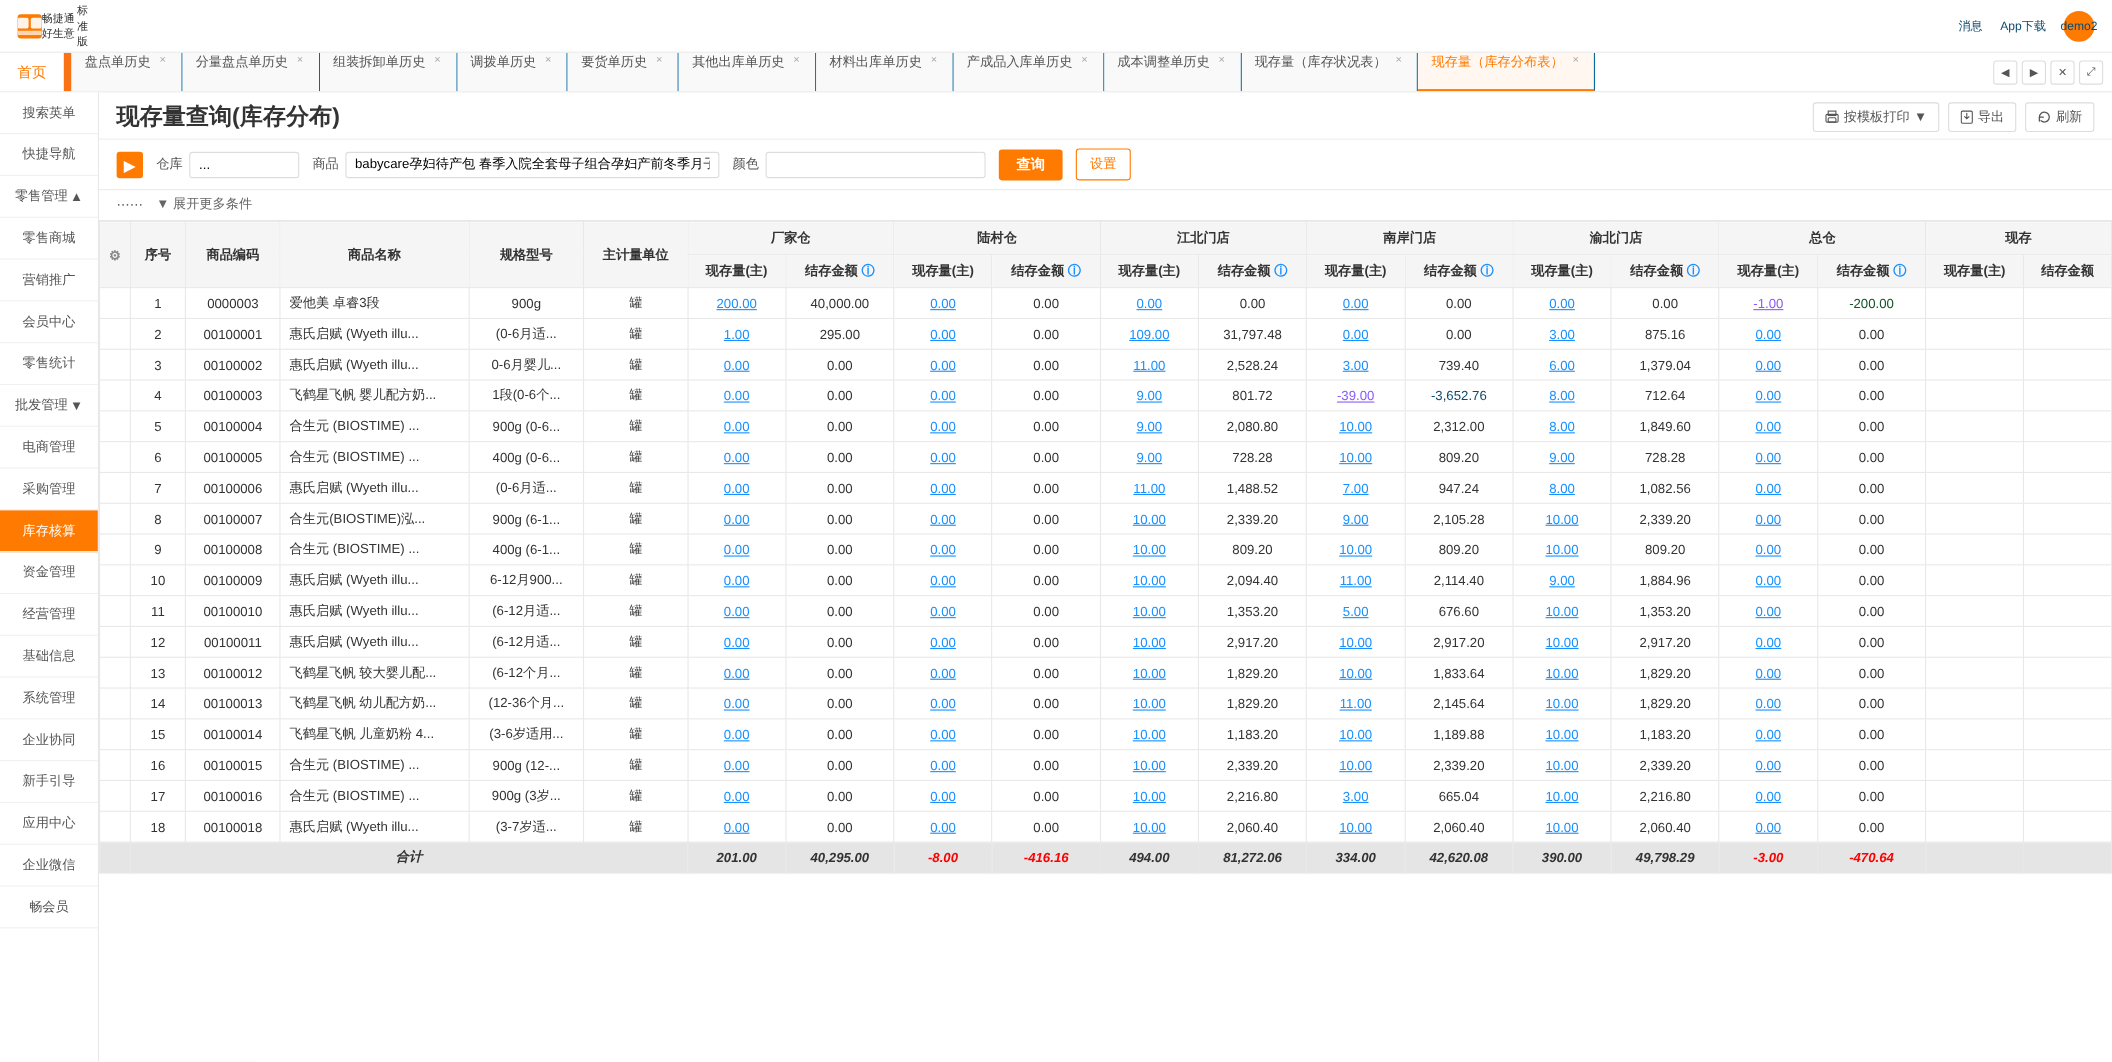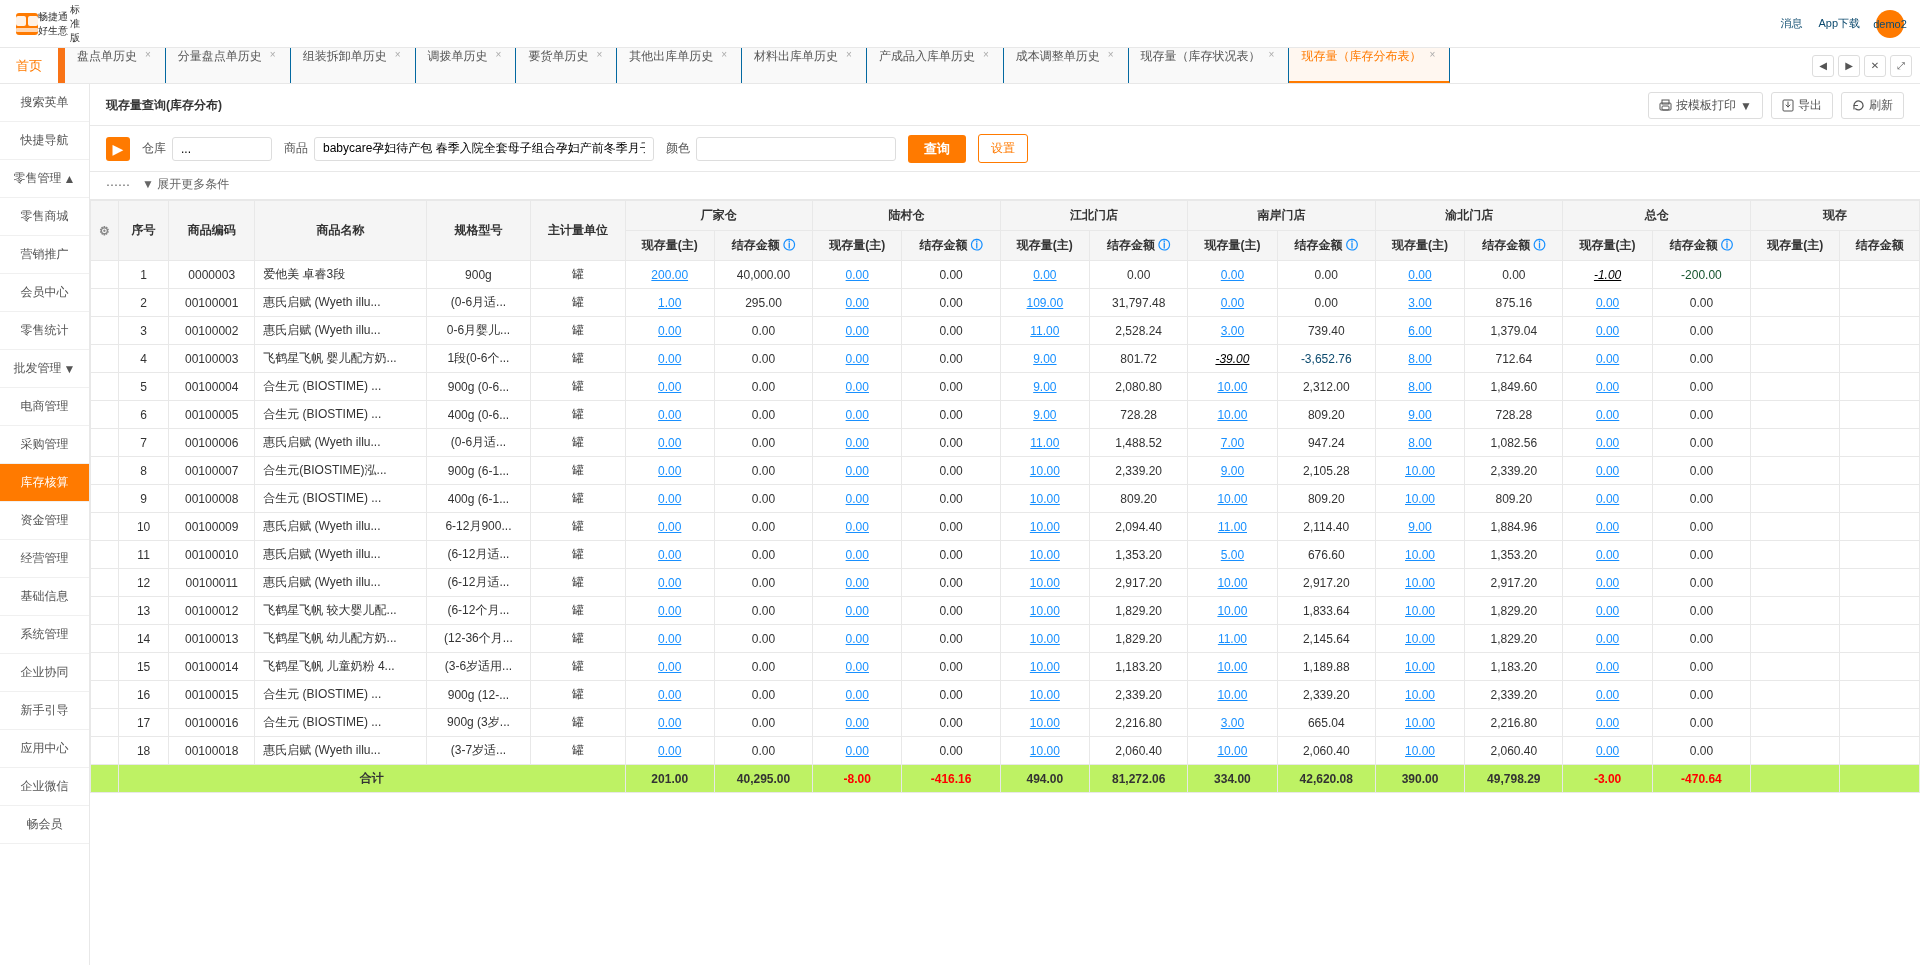--- a/index.html
+++ b/index.html
@@ -145,21 +145,21 @@
 
     
     .page-header {
       background: #fff;
       padding: 8px 16px 6px;
       border-bottom: 1px solid #e8e8e8;
       display: flex;
       align-items: center;
       justify-content: space-between;
     }
-    .page-title { font-size: 12px; font-weight: bold; color: #333; }
+    .page-title { font-size: 21px; font-weight: bold; color: #333; }
     .page-actions { display: flex; gap: 8px; align-items: center; }
     .btn-outline {
       padding: 4px 10px;
       border: 1px solid #ddd;
       background: #fff;
       border-radius: 3px;
       cursor: pointer;
       font-size: 12px;
       color: #555;
       display: flex; align-items: center; gap: 4px;
@@ -278,25 +278,26 @@
       background: #f5f5f5;
     }
     tbody tr td {
       border: 1px solid #e8e8e8;
       padding: 5px 8px;
       text-align: center;
       color: #333;
       white-space: nowrap;
     }
     tbody tr.sum-row td {
-      background: #bef264;
+      background: #e5e5e5;
       font-weight: bold;
+      font-style: italic;
     }
     .num-link { color: #1890ff; text-decoration: underline; cursor: pointer; }
-    .num-link.red { color: #000000; font-style: italic; }
+    .num-link.red { color: #8b5cf6; }
     .settings-icon { cursor: pointer; color: #888; }
 
     
     ::-webkit-scrollbar { width: 6px; height: 6px; }
     ::-webkit-scrollbar-track { background: #f1f1f1; }
     ::-webkit-scrollbar-thumb { background: #ccc; border-radius: 3px; }
   </style>
 </head>
 <body>
 

